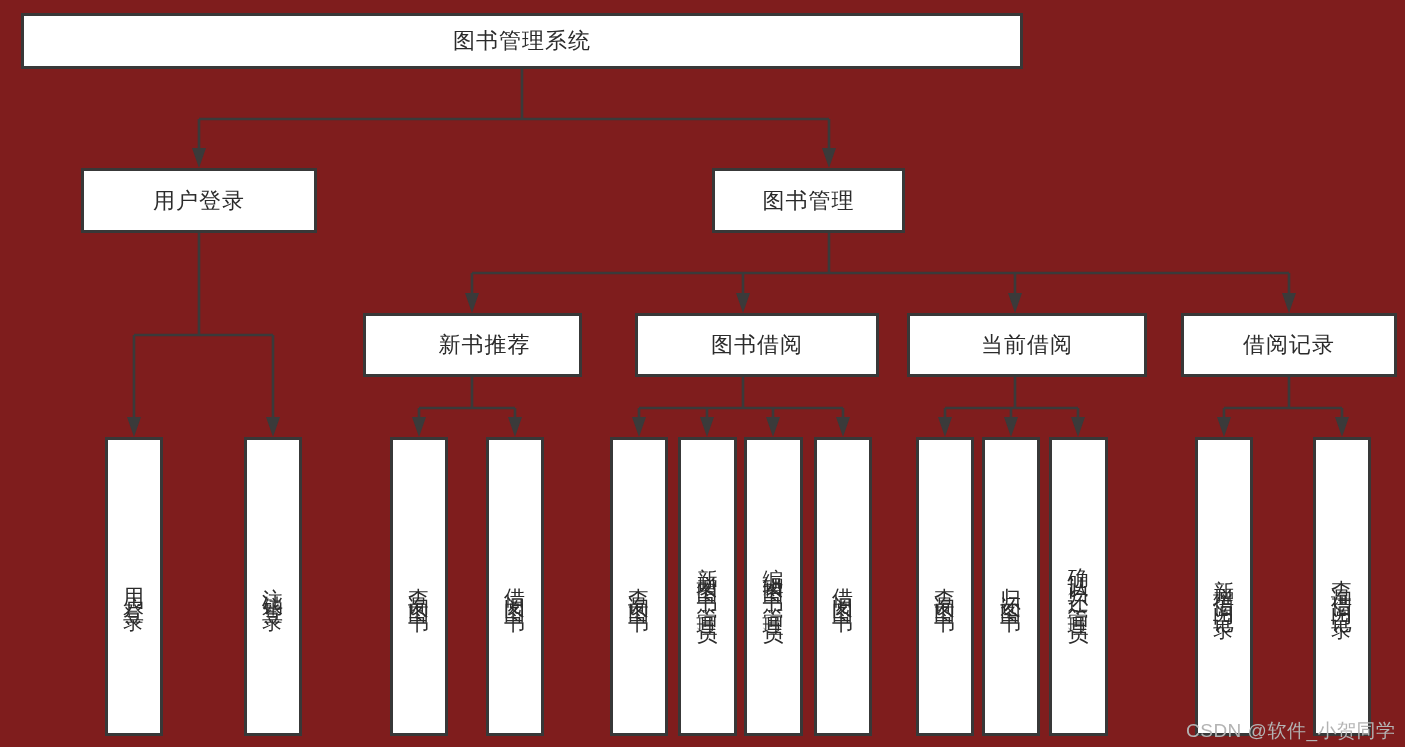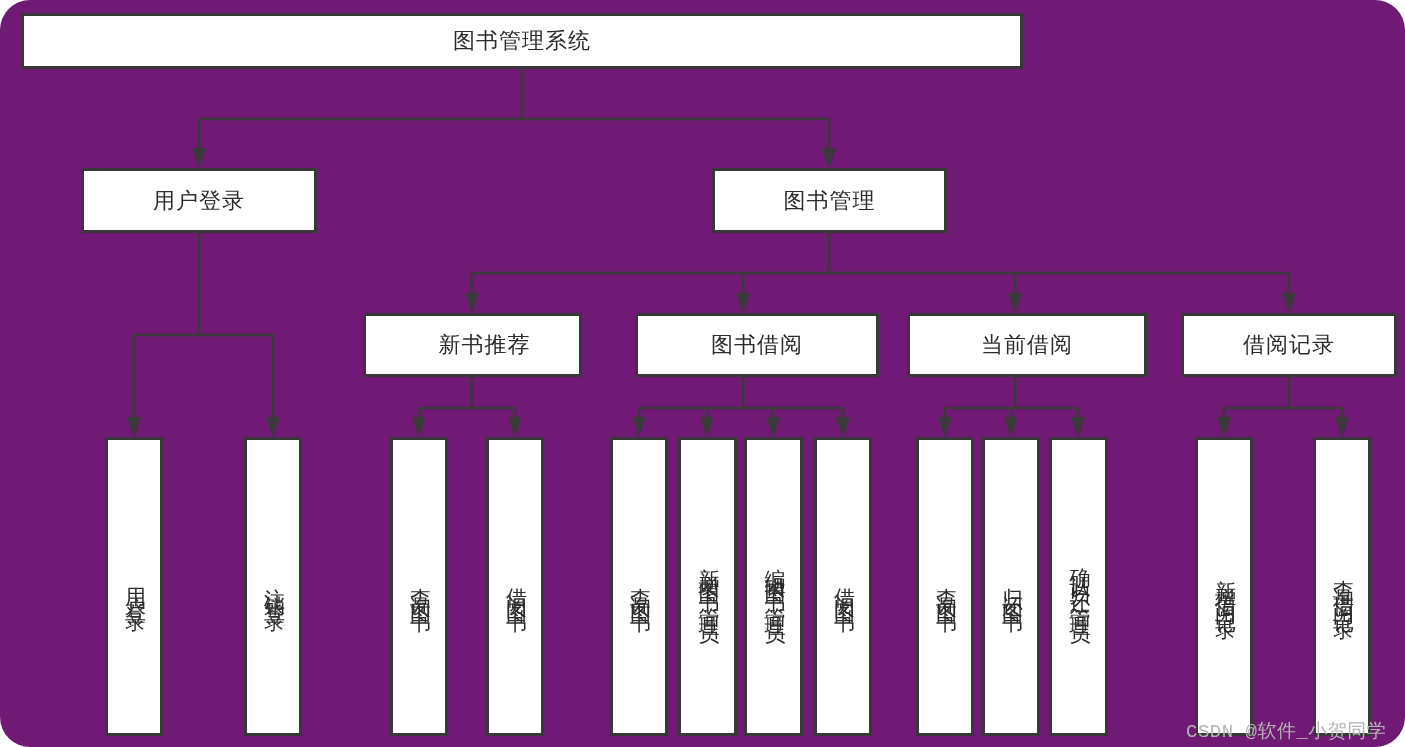--- a/index.html
+++ b/index.html
@@ -1,22 +1,21 @@
 <!DOCTYPE html>
 <html><head>
 <meta charset="utf-8">
 <style>
   html,body{margin:0;padding:0;background:#ffffff;}
   .canvas{
     position:relative;
     width:1405px;height:747px;
-    background:#701a75;
-    font-family:Liberation Mono, monospace;
+    background:#7f1d1d;
+    font-family:Liberation Sans, sans-serif;
     overflow:hidden;
-    border-radius:30px;
   }
   .connectors{position:absolute;left:0;top:0;}
   .hbox{
     position:absolute;
     box-sizing:border-box;
     border:3px solid #383838;
     background:#ffffff;
     display:flex;align-items:center;justify-content:center;
     font-size:22px;color:#2b2b2b;
     letter-spacing:1px;
@@ -89,21 +88,21 @@
       <polygon points="1004,417 1018,417 1011,437"></polygon>
       <polygon points="1071,417 1085,417 1078,437"></polygon>
       <polygon points="1217,417 1231,417 1224,437"></polygon>
       <polygon points="1335,417 1349,417 1342,437"></polygon>
     </g>
   </svg>
 
   <div class="hbox" style="left:21px;top:13px;width:1002px;height:56px;">图书管理系统</div>
 
   <div class="hbox" style="left:81px;top:168px;width:236px;height:65px;">用户登录</div>
-  <div class="hbox" style="left:712px;top:168px;width:235px;height:65px;">图书管理</div>
+  <div class="hbox" style="left:712px;top:168px;width:193px;height:65px;">图书管理</div>
 
   <div class="hbox" style="left:363px;top:313px;width:219px;height:64px;padding-left:24px;">新书推荐</div>
   <div class="hbox" style="left:635px;top:313px;width:244px;height:64px;">图书借阅</div>
   <div class="hbox" style="left:907px;top:313px;width:240px;height:64px;">当前借阅</div>
   <div class="hbox" style="left:1181px;top:313px;width:216px;height:64px;">借阅记录</div>
 
   <div class="vbox" style="left:105px;top:437px;width:58px;height:299px;">
     <span>用户登录</span>
   </div>
   <div class="vbox" style="left:244px;top:437px;width:58px;height:299px;">

